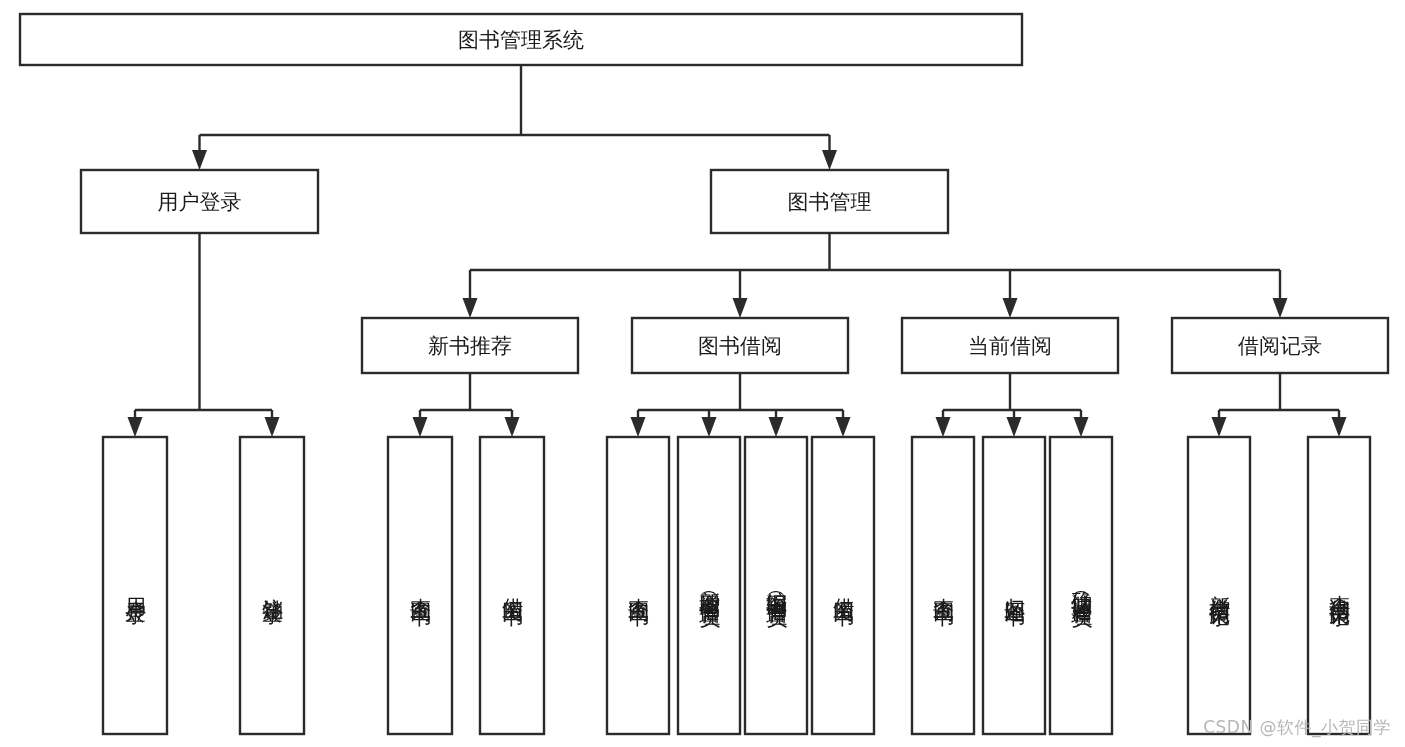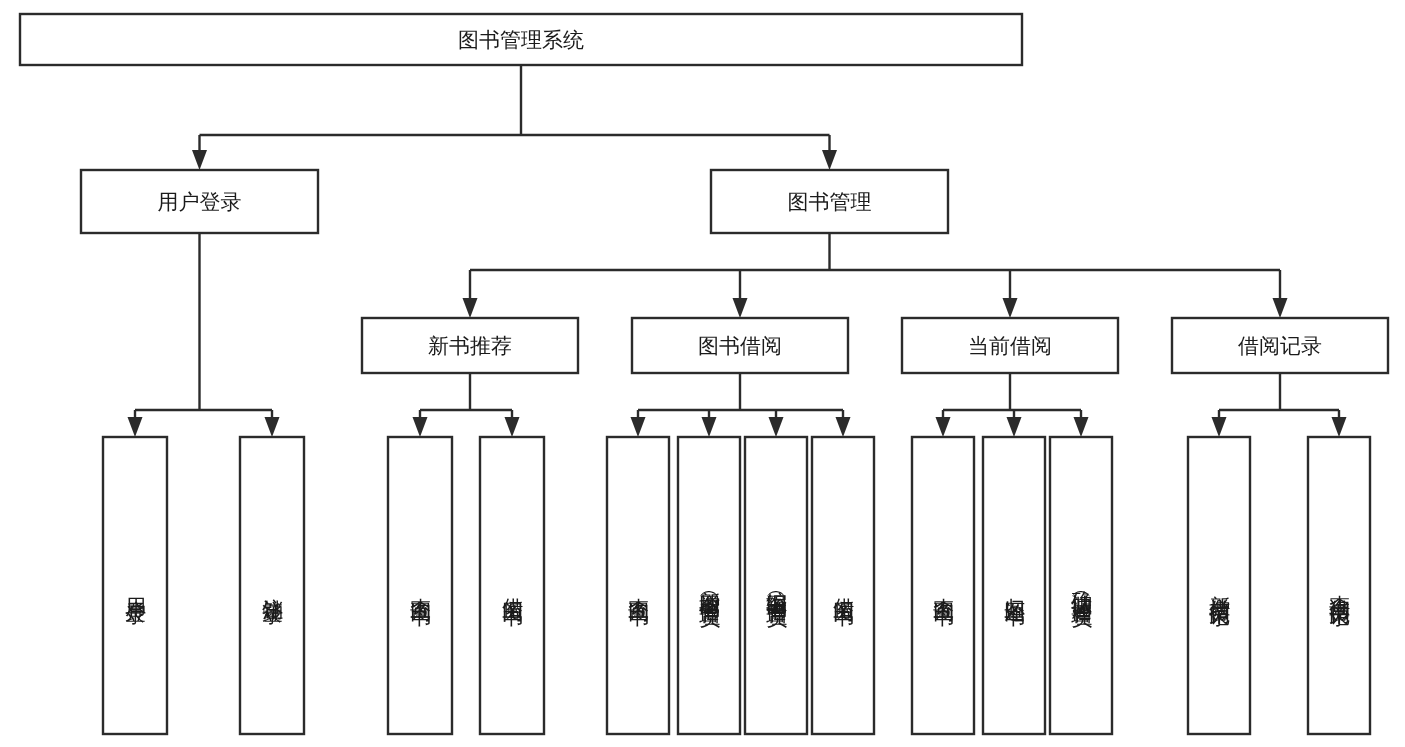--- a/index.html
+++ b/index.html
@@ -211,13 +211,14 @@
         <span class="leaf-label">确认归还（管理员）</span>
       </div>
       <div class="leaf-label-wrap" style="left: 1188px; top: 437px; width: 62px; height: 297px;">
         <span class="leaf-label">新增借阅记录</span>
       </div>
       <div class="leaf-label-wrap" style="left: 1308px; top: 437px; width: 62px; height: 297px;">
         <span class="leaf-label">查询借阅记录</span>
       </div>
     </div>
 
+  <div class="watermark">CSDN @软件_小贺同学</div>
 </div>
 
 </body></html>

